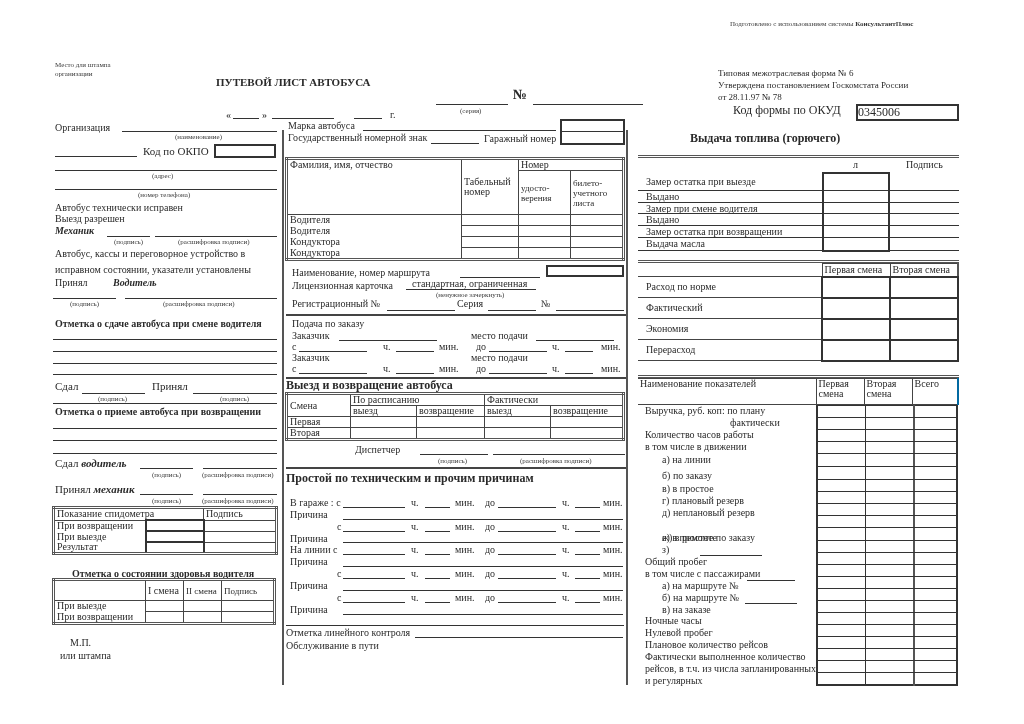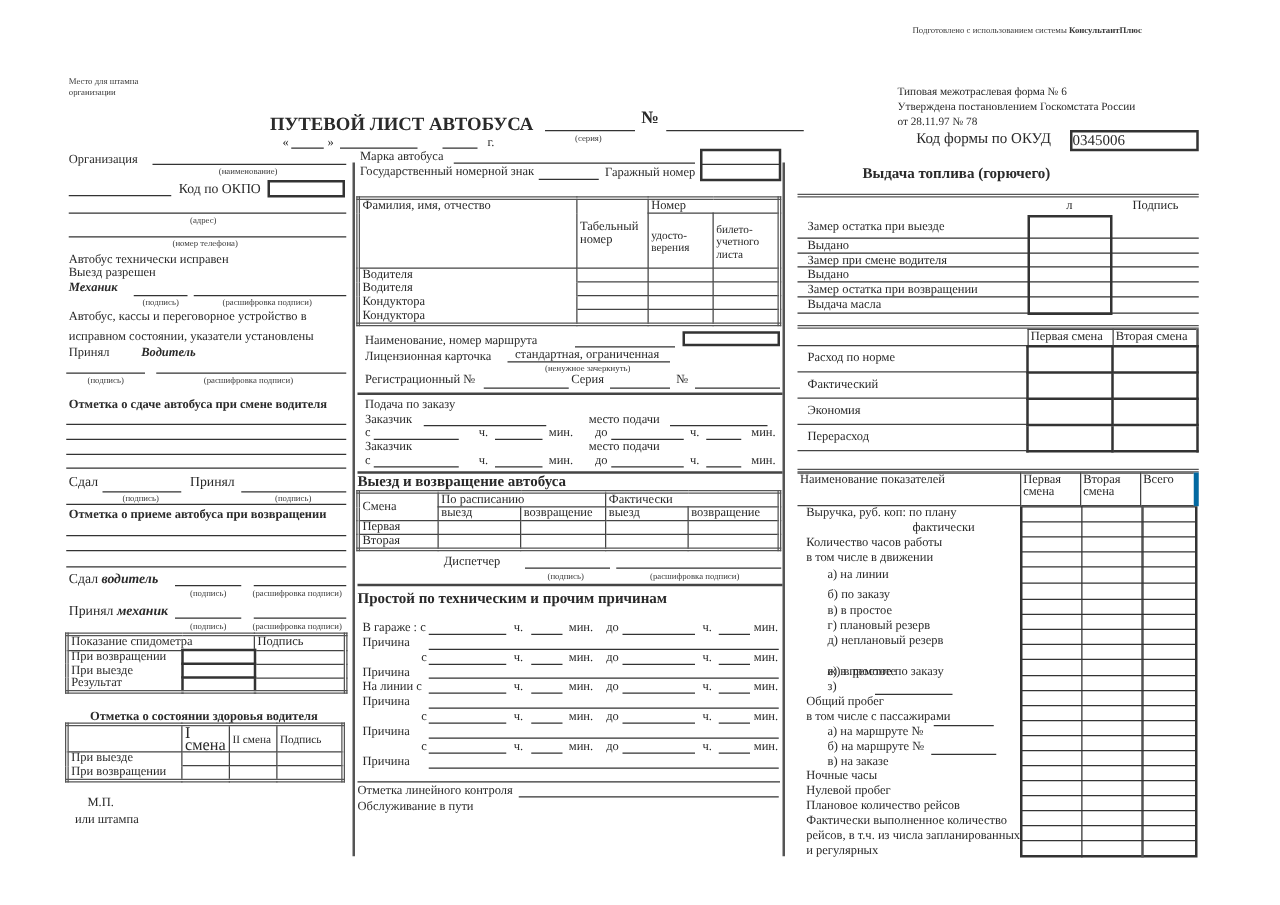--- a/index.html
+++ b/index.html
@@ -19,21 +19,21 @@
   .dbl { border: 3px double #555; }
   .c { text-align: left; }
 </style>
 </head>
 <body>
 
 <div class="t sm" style="left:730px;top:20px;"><span>Подготовлено с использованием системы</span> <b>КонсультантПлюс</b></div>
 <div class="t sm c" style="left:55px;top:61px;width:90px;">Место для штампа</div>
 <div class="t sm c" style="left:55px;top:70px;width:90px;">организации</div>
 
-<div class="t b" style="left:216px;top:92px;font-size:15px;line-height:17px;">ПУТЕВОЙ ЛИСТ АВТОБУСА</div>
+<div class="t b" style="left:216px;top:74px;font-size:11px;line-height:17px;">ПУТЕВОЙ ЛИСТ АВТОБУСА</div>
 <div class="hl" style="left:436px;top:104px;width:72px;"></div>
 <div class="t sm" style="left:460px;top:107px;">(серия)</div>
 <div class="t b" style="left:513px;top:89px;font-size:14px;">№</div>
 <div class="hl" style="left:533px;top:104px;width:110px;"></div>
 <div class="t" style="left:226px;top:109px;">«</div>
 <div class="hl" style="left:233px;top:118px;width:26px;"></div>
 <div class="t" style="left:262px;top:109px;">»</div>
 <div class="hl" style="left:272px;top:118px;width:62px;"></div>
 <div class="hl" style="left:354px;top:118px;width:28px;"></div>
 <div class="t" style="left:390px;top:109px;">г.</div>
@@ -126,21 +126,21 @@
         <td></td>
       </tr>
 </tbody>
   </table>
 
 <div class="t b" style="left:72px;top:568px;">Отметка о состоянии здоровья водителя</div>
 <table class="dbl" style="left:52px;top:578px;width:224px;">
   <tbody>
       <tr style="height:21px;">
         <td style="width:92px;"></td>
-        <td class="c" style="font-size:13px;width:38px;">I смена</td>
+        <td class="c" style="font-size:10px;width:38px;">I смена</td>
         <td class="c" style="font-size:9px;width:38px;">II смена</td>
         <td class="c" style="font-size:9px;">Подпись</td>
       </tr>
   <tr style="height:11px;">
         <td style="border-bottom:none;">При выезде</td>
         <td></td>
         <td></td>
         <td></td>
       </tr>
   <tr style="height:11px;">
@@ -399,21 +399,21 @@
       </tr>
   <tr style="height:21px;">
         <td style="border-left:none;padding-left:8px;">Перерасход</td>
         <td style="border:2px solid #333;"></td>
         <td style="border:2px solid #333;"></td>
       </tr>
 </tbody>
   </table>
 
 <div class="hl2" style="left:638px;top:375px;width:321px;border-top:3px double #555;"></div>
-<table style="left:638px;top:378px;width:321px;border-right:4px solid #0369a1;">
+<table style="left:638px;top:378px;width:321px;border-right:2px solid #0369a1;">
   <tbody>
       <tr style="height:26px;">
     <td class="c" style="width:178px;border-left:none;vertical-align:top;">Наименование показателей</td>
     <td class="c" style="width:48px;white-space:normal;vertical-align:top;">Первая смена</td>
     <td class="c" style="width:48px;white-space:normal;vertical-align:top;">Вторая смена</td>
     <td class="c" style="vertical-align:top;">Всего</td>
   </tr>
 </tbody>
   </table>
 

